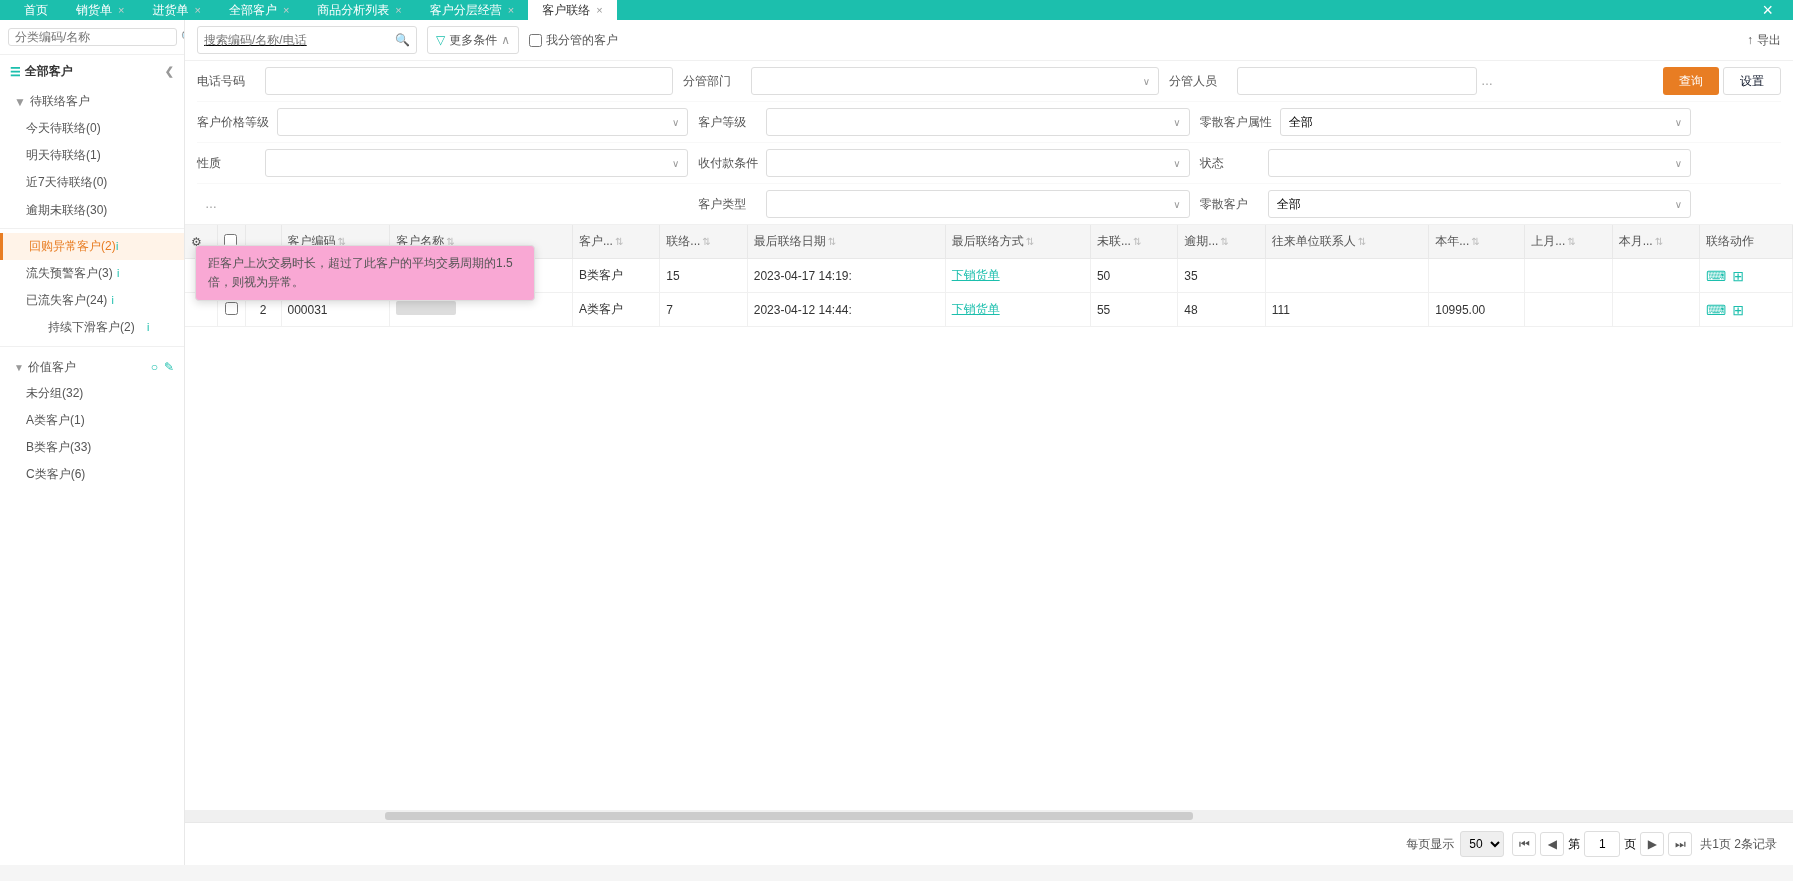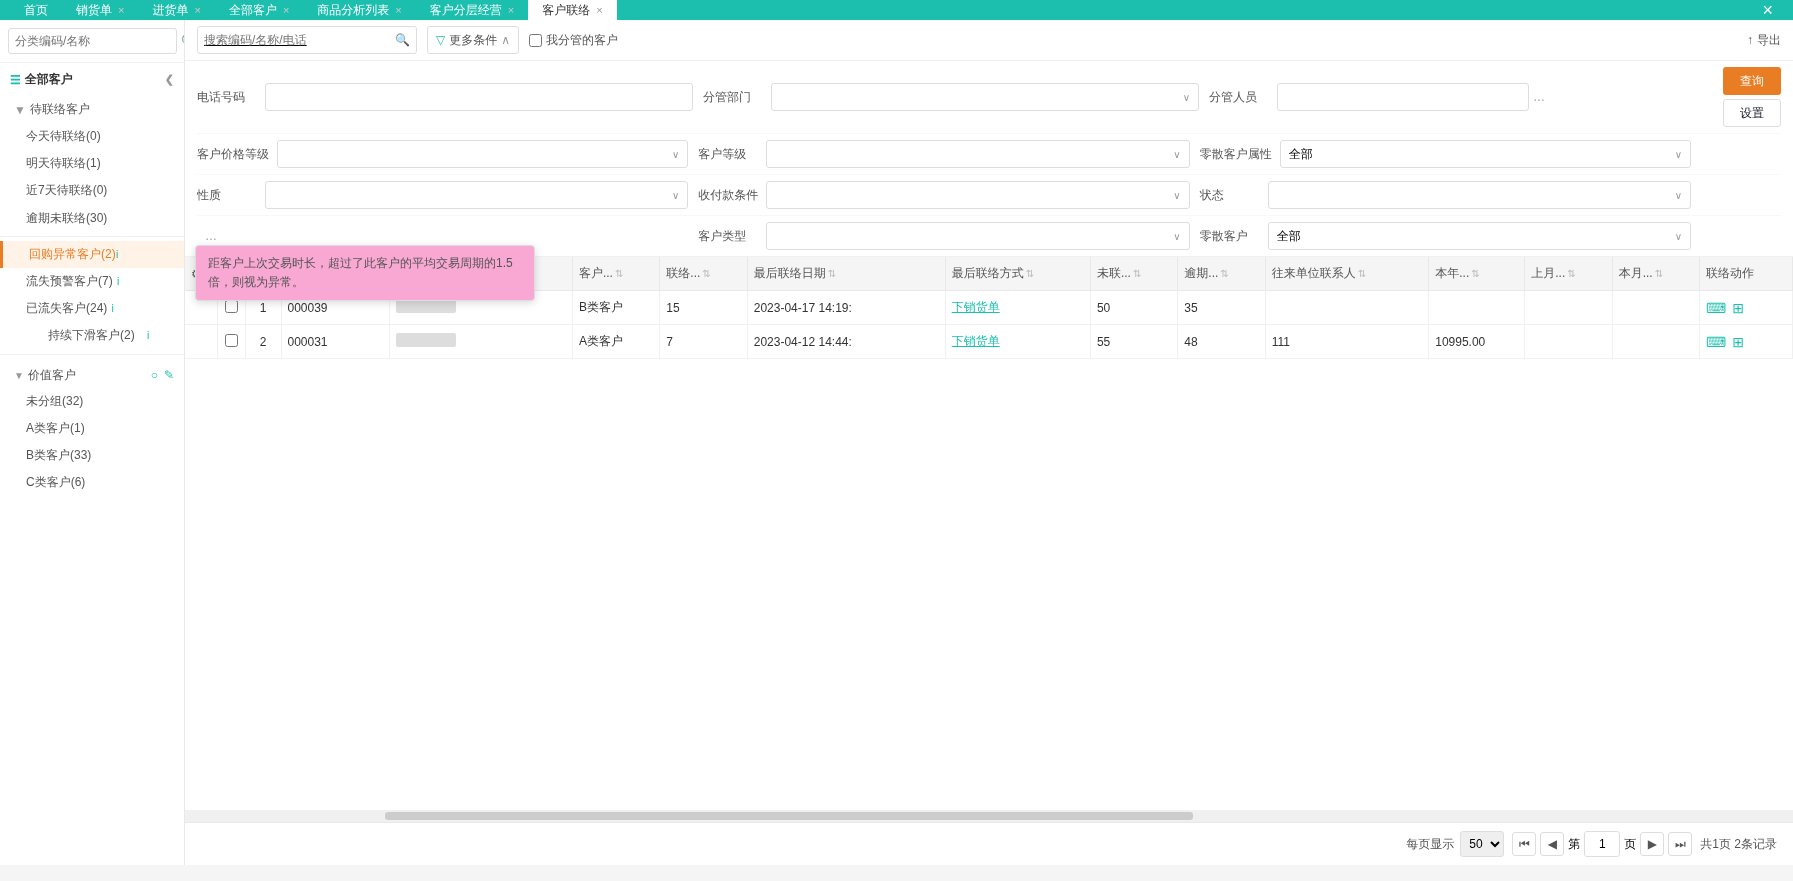--- a/index.html
+++ b/index.html
@@ -30,21 +30,21 @@
 
     
     .sidebar {
       width: 185px; min-width: 185px; background: #fff; border-right: 1px solid #e8e8e8;
       display: flex; flex-direction: column; overflow-y: auto;
     }
     .sidebar-search {
       display: flex; align-items: center; padding: 8px 8px; border-bottom: 1px solid #f0f0f0;
     }
     .sidebar-search input {
-      flex: 1; border: 1px solid #ddd; border-radius: 3px; height: 26px; padding: 0 6px;
+      flex: 1; border: 1px solid #ddd; border-radius: 3px; height: 18px; padding: 0 6px;
       font-size: 12px; outline: none;
     }
     .sidebar-search .search-icon { margin-left: 4px; color: #999; cursor: pointer; }
     .sidebar-section-title {
       display: flex; align-items: center; padding: 8px 10px; font-weight: bold; color: #333;
       font-size: 13px;
     }
     .sidebar-section-title .icon { margin-right: 4px; color: #1cbfad; }
     .sidebar-collapse-btn { margin-left: auto; cursor: pointer; color: #999; font-size: 11px; }
     .sidebar-group { }
@@ -110,21 +110,21 @@
     .filter-cell .filter-input {
       flex: 1; border: 1px solid #ddd; border-radius: 3px; height: 28px;
       padding: 0 8px; font-size: 12px; outline: none;
     }
     .filter-cell .filter-select {
       flex: 1; border: 1px solid #ddd; border-radius: 3px; height: 28px;
       padding: 0 8px; font-size: 12px; outline: none; background: #fff;
       display: flex; align-items: center; justify-content: space-between; cursor: pointer;
     }
     .filter-cell .filter-select .arrow { color: #999; font-size: 10px; }
-    .filter-action { display: flex; flex-direction: column; gap: 4px; padding-left: 8px; }
+    .filter-action { display: flex; flex-direction: row; gap: 4px; padding-left: 8px; }
     .btn-query {
       background: #e87d23; color: #fff; border: none; border-radius: 3px;
       padding: 4px 16px; cursor: pointer; font-size: 12px; height: 28px;
     }
     .btn-settings {
       background: #fff; color: #0f172a; border: 1px solid #ddd; border-radius: 3px;
       padding: 4px 16px; cursor: pointer; font-size: 12px; height: 28px;
     }
 
     
@@ -260,21 +260,21 @@
       </div>
     </div>
 
     <div class="sidebar-divider"></div>
 
     <div class="sidebar-item active" style="display:flex;align-items:center;gap:0;">
       <span>回购异常客户(2)</span>
       <span style="color:#1cbfad;font-size:11px;">ℹ</span>
     </div>
     <div class="sidebar-item" style="display:flex;align-items:center;gap:4px;">
-      <span>流失预警客户(7)</span>
+      <span>流失预警客户(3)</span>
       <span style="color:#1cbfad;font-size:11px;">ℹ</span>
     </div>
     <div class="sidebar-item" style="display:flex;align-items:center;gap:4px;">
       <span>已流失客户(24)</span>
       <span style="color:#1cbfad;font-size:11px;">ℹ</span>
     </div>
     <div class="sidebar-item" style="display:flex;align-items:center;gap:12px;padding-left:48px;">
       <span>持续下滑客户(2)</span>
       <span style="color:#1cbfad;font-size:11px;">ℹ</span>
     </div>

